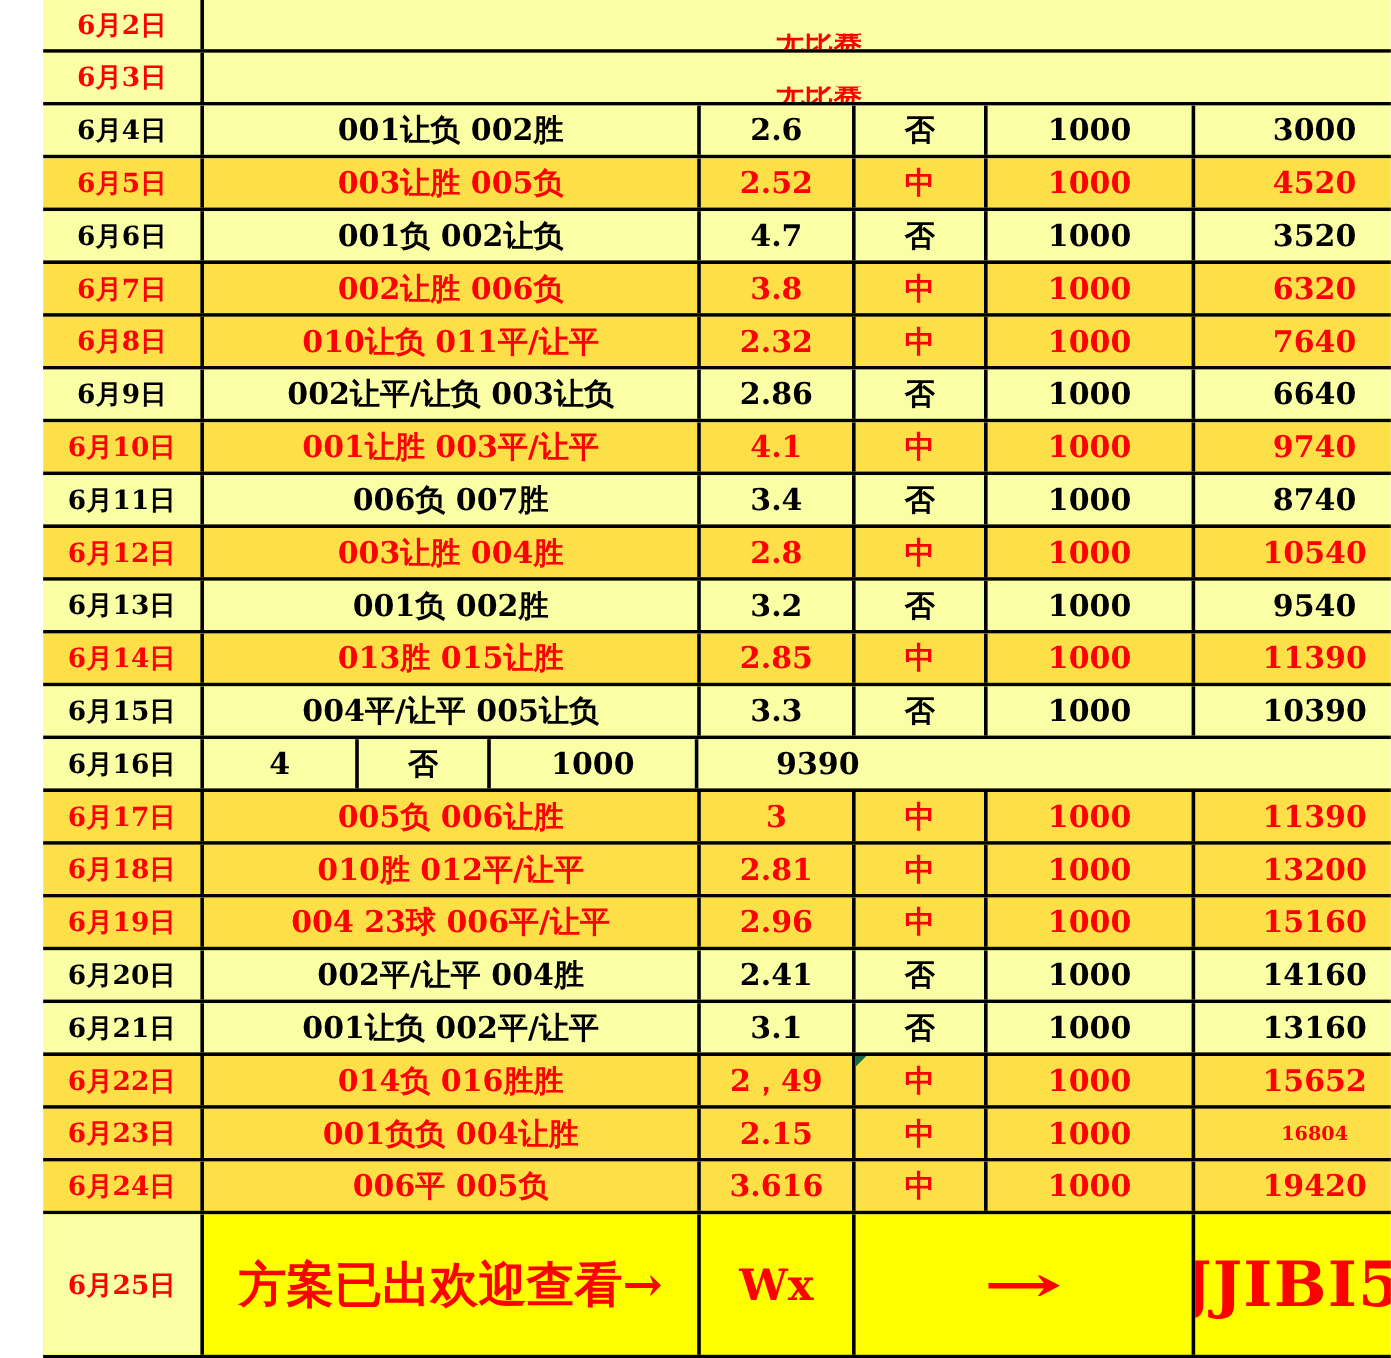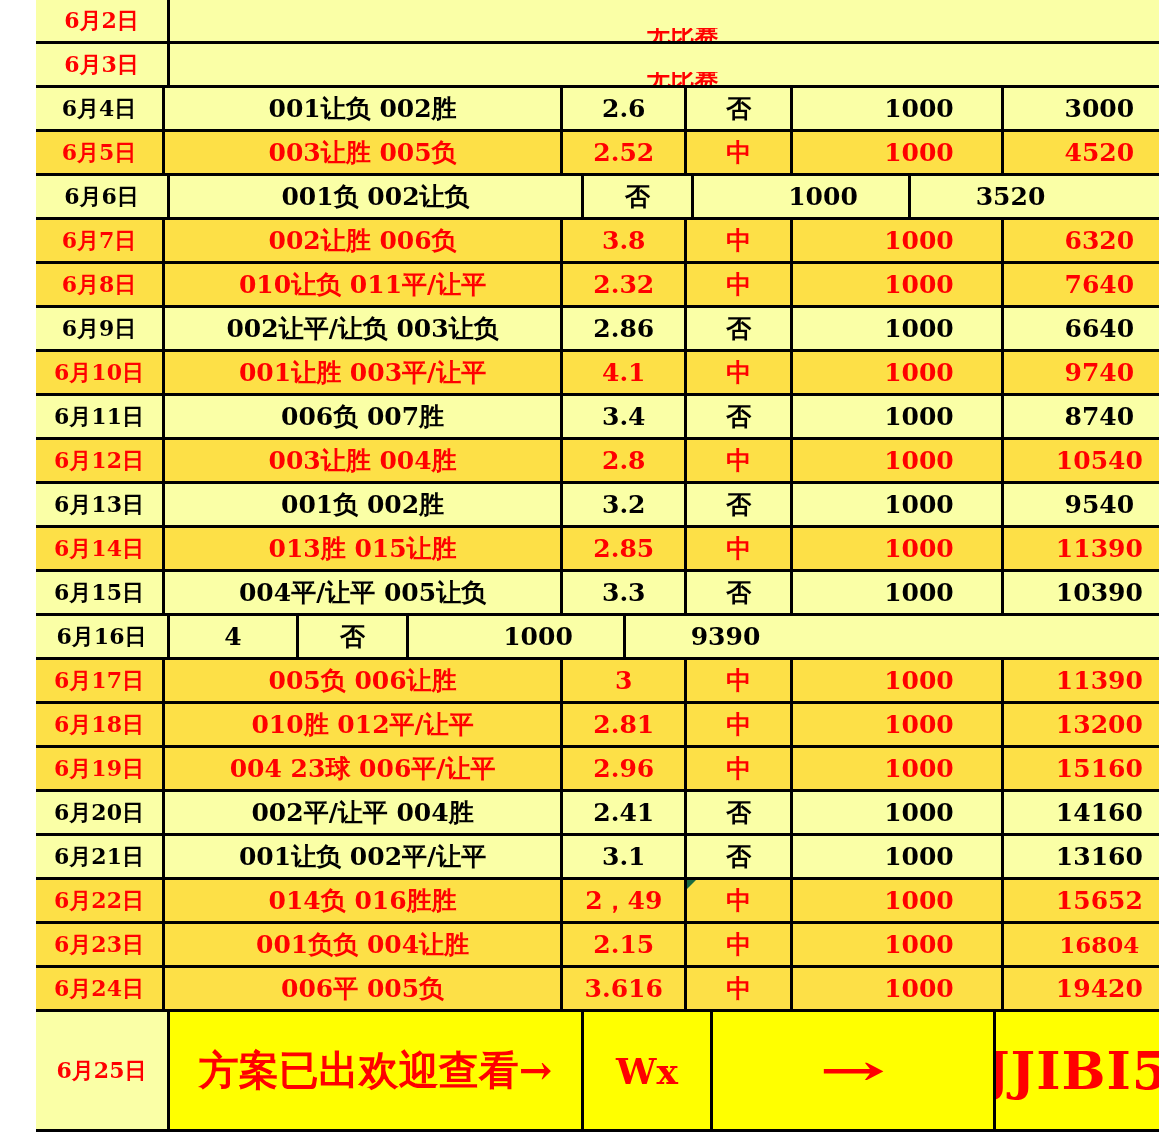--- a/index.html
+++ b/index.html
@@ -27,34 +27,34 @@
     border-right:3px solid #000000;
     overflow:hidden;
     white-space:nowrap;
     font-size:25px;
     position:relative;
   }
   .c1{width:134px;font-size:22px;}
   .c2{width:414px;text-align:center;}
   .c3{width:129px;}
   .c4{width:110px;}
-  .c5{width:173px;margin-left:44px;}
+  .c5{width:173px;}
   .c6{width:199px;border-right:none;}
   .cRest{width:1025px;border-right:none;font-size:24px;margin-top:28px;}
   .c45{width:283px;}
   .footer .c1{background:#FAFFA6;}
   .footer .c2{font-size:40px;}
   .footer .c3{font-size:36px;}
   .footer .c6{font-size:52px;letter-spacing:1px;}
   .arrow-glyph{
     display:inline-block;
     font-size:42px;
     transform:scaleX(1.9);
   }
-  .small-val{font-size:23px;text-align:right;}
+  .small-val{font-size:16px;text-align:right;}
   .corner-mark{
     position:absolute;top:0;left:0;
     width:0;height:0;
     border-top:9px solid #1B6B41;
     border-right:9px solid transparent;
   }
 </style>
 </head>
 <body>
 
@@ -115,20 +115,23 @@
         <span>4520</span>
       </div>
     </div>
     <div class="row">
       <div class="cell c1">
         <span>6月6日</span>
       </div>
       <div class="cell c2">
         <span>001负 002让负</span>
       </div>
+      <div class="cell c3">
+        <span>4.7</span>
+      </div>
       <div class="cell c4">
         <span>否</span>
       </div>
       <div class="cell c5">
         <span>1000</span>
       </div>
       <div class="cell c6">
         <span>3520</span>
       </div>
     </div>

